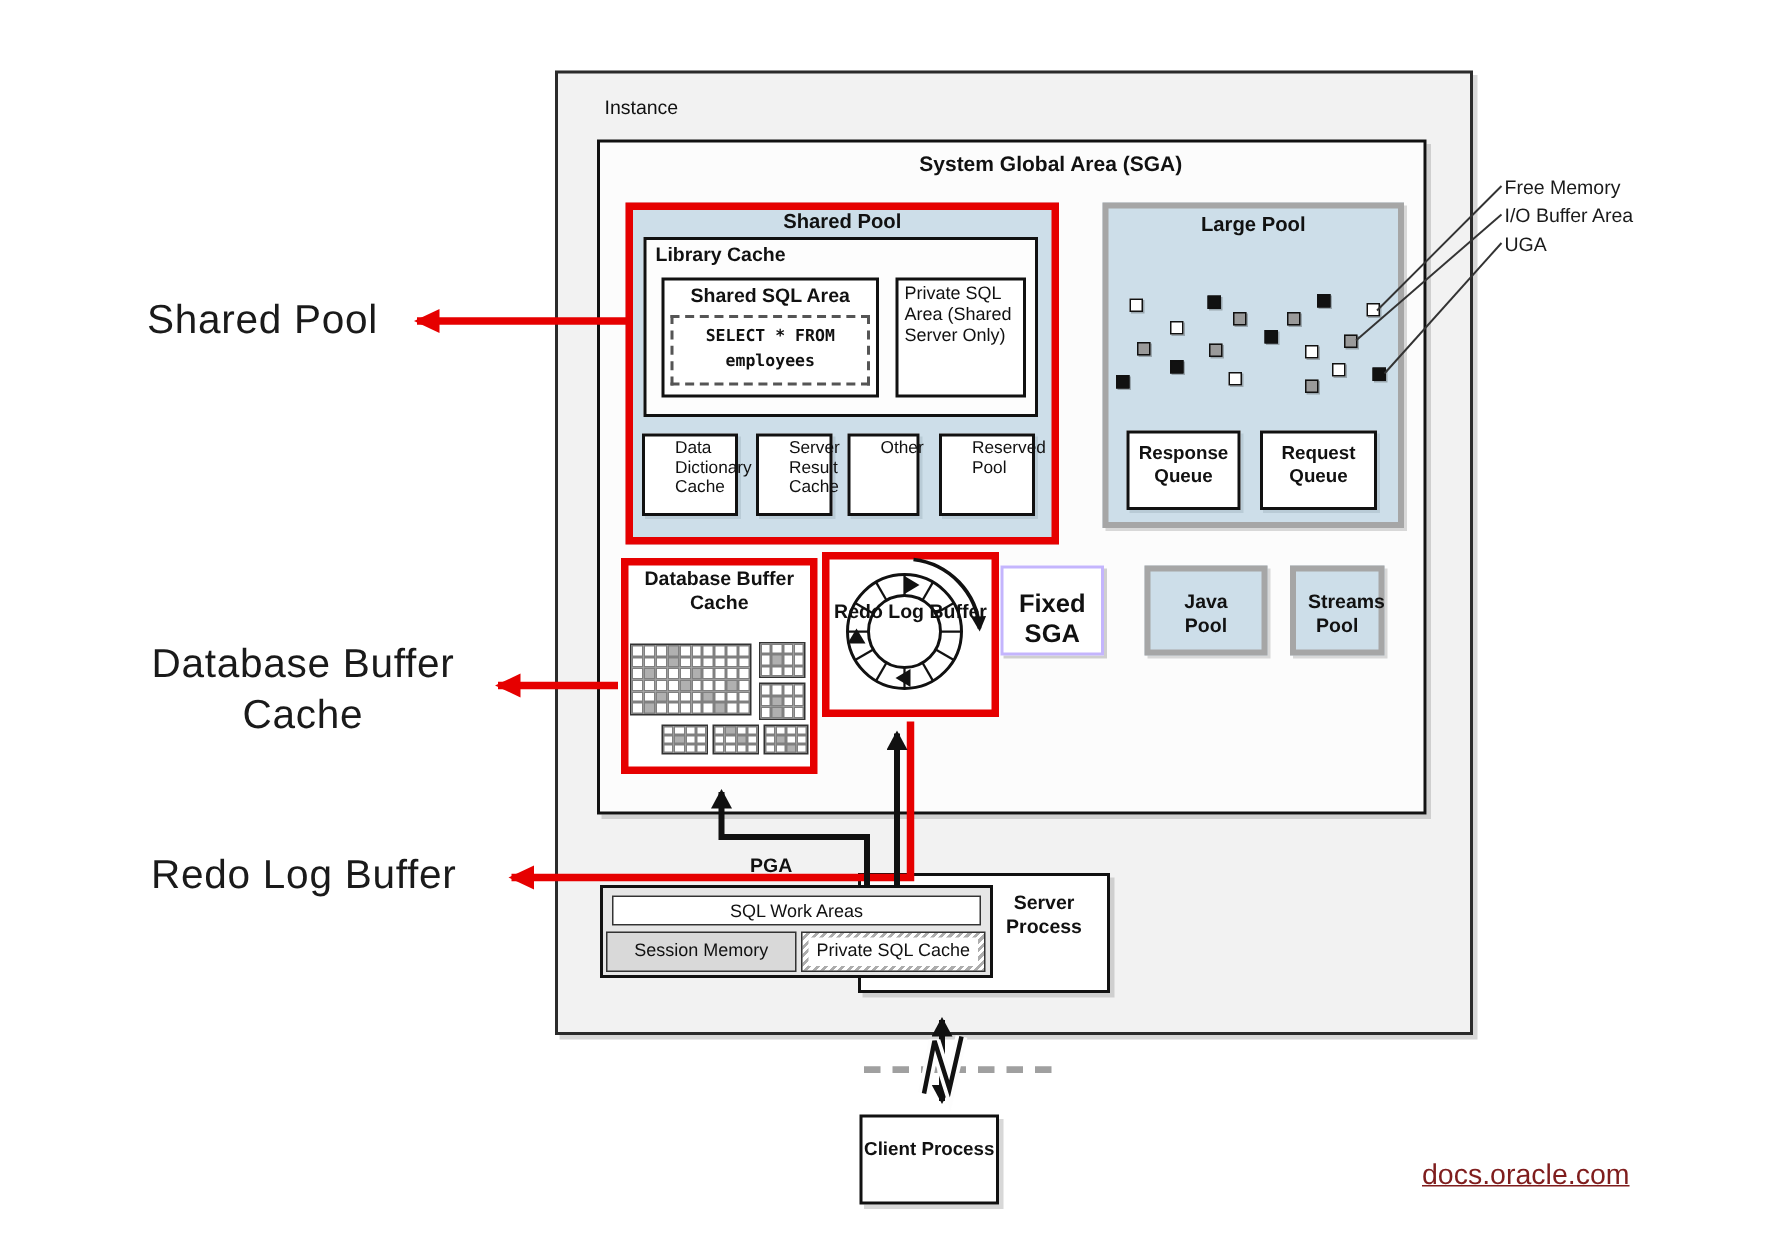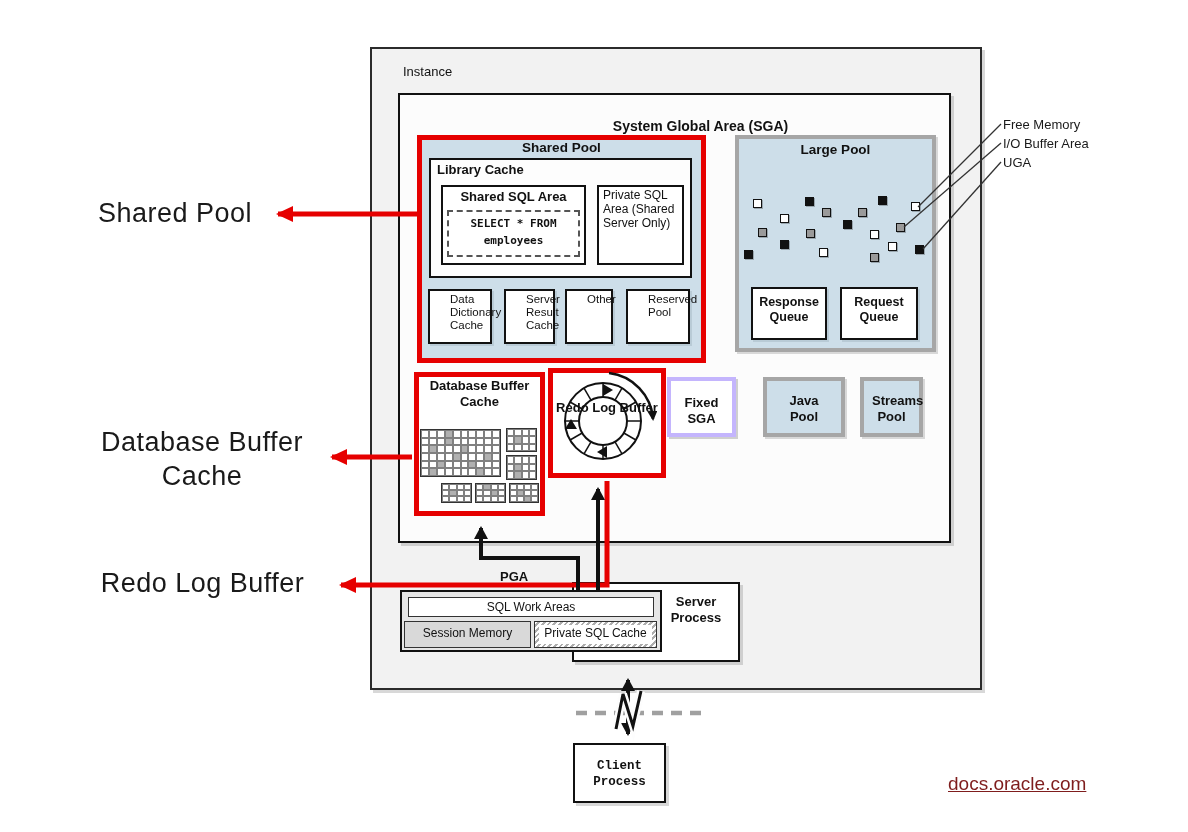--- a/index.html
+++ b/index.html
@@ -8,21 +8,21 @@
   #canvas { position:relative; width:1188px; height:832px; background:#fff; overflow:hidden; }
 
   .abs { position:absolute; }
 
   
   .instance-box { left:370px; top:47px; width:612px; height:643px; background:#f2f2f2;
                   border:2px solid #2b2b2b; box-shadow:3px 3px 0 #d8d8d8; }
   .instance-label { left:386px; top:64px; font-weight:normal; font-size:13px;padding-left:17px; }
   .sga-box { left:398px; top:93px; width:553px; height:450px; background:#fcfcfc;
              border:2px solid #111; box-shadow:3px 3px 0 #cfcfcf; }
-  .sga-title { left:398px; top:101px; width:605px; text-align:center; font-weight:bold; font-size:14px;margin-top:17px; }
+  .sga-title { left:398px; top:101px; width:605px; text-align:center; font-weight:bold; font-size:14px; }
 
   
   .shared-pool-box { left:417px; top:135px; width:289px; height:228px; background:#cddee9; border:5px solid #e60000; }
   .shared-pool-title { left:417px; top:140px; width:289px; text-align:center; font-weight:bold; font-size:13.5px; }
   .library-cache-box { left:429px; top:158px; width:263px; height:120px; background:#fdfdfd; border:2px solid #111; }
   .library-cache-title { left:437px; top:162px; font-weight:bold; font-size:13px; }
   .shared-sql-box { left:441px; top:185px; width:145px; height:80px; background:#fff; border:2px solid #111; }
   .shared-sql-title { left:441px; top:189px; width:145px; text-align:center; font-weight:bold; font-size:13px; }
   .sql-stmt-box { left:447px; top:210px; width:133px; height:47px; border:2px dashed #555;
                   font-family:"DejaVu Sans Mono", monospace; font-size:11px; font-weight:bold;
@@ -52,42 +52,42 @@
   .dbc-box { left:414px; top:372px; width:131px; height:144px; background:#fff; border:5px solid #e60000; }
   .dbc-title { left:414px; top:378px; width:131px; text-align:center; font-weight:bold; font-size:13px; line-height:1.2; }
   .bgrid { position:absolute; display:grid; border:1px solid #333; background:#fff; }
   .bgrid div { border:0.5px solid #808080; }
   .bgrid div.shaded { background:#b0b0b0; }
 
   
   .redo-box { left:548px; top:368px; width:118px; height:110px; background:#fff; border:5px solid #e60000; }
   .redo-title { left:548px; top:401px; width:118px; text-align:center; font-weight:bold; font-size:13px; line-height:1.1; }
 
-  .fixed-sga-box { left:667px; top:377px; width:69px; height:60px; background:#fff; border:4px solid #c4b5fd;
-                   box-shadow:2px 2px 0 #cfcfcf; font-weight:bold; font-size:13px; text-align:center; line-height:1.2; padding:14px 10px 0; }
+  .fixed-sga-box { left:667px; top:377px; width:69px; height:60px; background:#fff; border:2px solid #c4b5fd;
+                   box-shadow:2px 2px 0 #cfcfcf; font-weight:bold; font-size:17px; text-align:center; line-height:1.2; padding:14px 10px 0; }
   .java-pool-box { left:763px; top:377px; width:82px; height:60px; background:#cddee9; border:4px solid #a6a6a6;
                    box-shadow:2px 2px 0 #d8d8d8; font-weight:bold; font-size:13px; text-align:center; line-height:1.2; padding:12px 14px 0; }
   .streams-pool-box { left:860px; top:377px; width:63px; height:60px; background:#cddee9; border:4px solid #a6a6a6;
                    box-shadow:2px 2px 0 #d8d8d8; font-weight:bold; font-size:13px; text-align:center; line-height:1.2; padding:12px 8px 0; }
 
   
   .pga-label { left:500px; top:569px; width:70px; font-weight:bold; font-size:13px; }
   .server-process-box { left:572px; top:582px; width:168px; height:80px; background:#fff; border:2px solid #111; box-shadow:3px 3px 0 #cfcfcf; }
   .server-process-label { left:652px; top:594px; width:88px; text-align:center; font-weight:bold; font-size:13px; line-height:1.25; }
   .pga-box { left:400px; top:590px; width:262px; height:62px; background:#e6e6e6; border:2px solid #111; }
   .sql-work-areas { left:408px; top:597px; width:246px; height:20px; background:#fff; border:1px solid #333;
                     font-size:12px; text-align:center; padding-top:2px; }
   .session-memory { left:404px; top:621px; width:127px; height:27px; background:#d9d9d9; border:1px solid #333;
                     font-size:12px; text-align:center; padding-top:4px; }
   .private-sql-pga { left:534px; top:621px; width:123px; height:27px; border:1px solid #333;
                      background:repeating-linear-gradient(135deg,#fff 0 2px,#adadad 2px 4px); }
   .private-sql-pga-inner { left:539px; top:625px; width:113px; height:19px; background:#fff;
                      font-size:12px; text-align:center; padding-top:1px; }
   .client-process-box { left:573px; top:743px; width:93px; height:60px; background:#fff; border:2px solid #111;
-                        box-shadow:3px 3px 0 #d8d8d8; font-weight:bold; font-size:12.5px; text-align:center; line-height:1.25; padding-top:14px;font-family:Liberation Mono, monospace; }
+                        box-shadow:3px 3px 0 #d8d8d8; font-weight:bold; font-size:12.5px; text-align:center; line-height:1.25; padding-top:14px; }
 
   
   .annot { font-size:27px; color:#1a1a1a; letter-spacing:0.5px; }
   .annot-shared-pool { left:80px; top:198px; width:190px; text-align:center; }
   .annot-dbc { left:82px; top:426px; width:240px; text-align:center; line-height:1.25; }
   .annot-redo { left:80px; top:568px; width:245px; text-align:center; }
 
   .legend-label { left:1003px; font-size:13px; color:#1a1a1a; }
   .watermark { left:948px; top:773px; font-size:19px; color:#7f1d1d;text-decoration:underline; }
 

